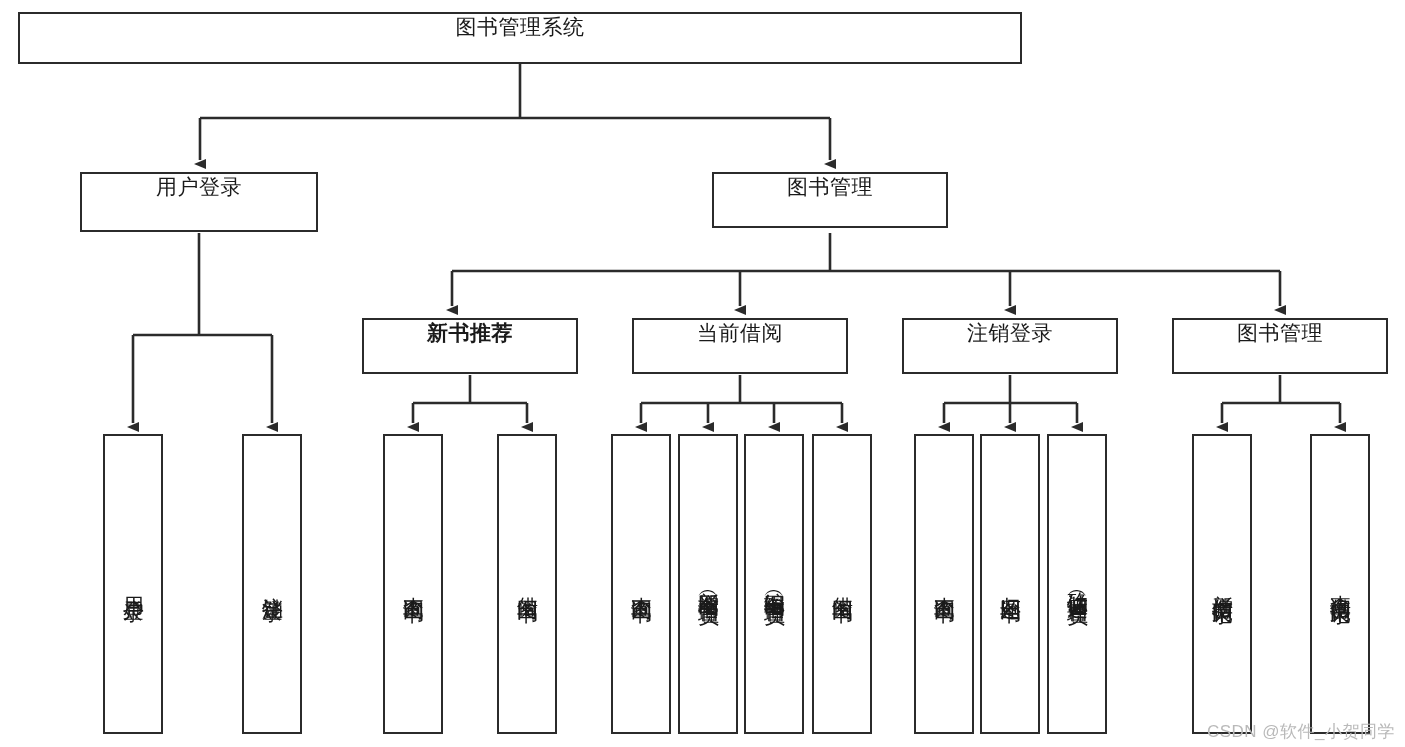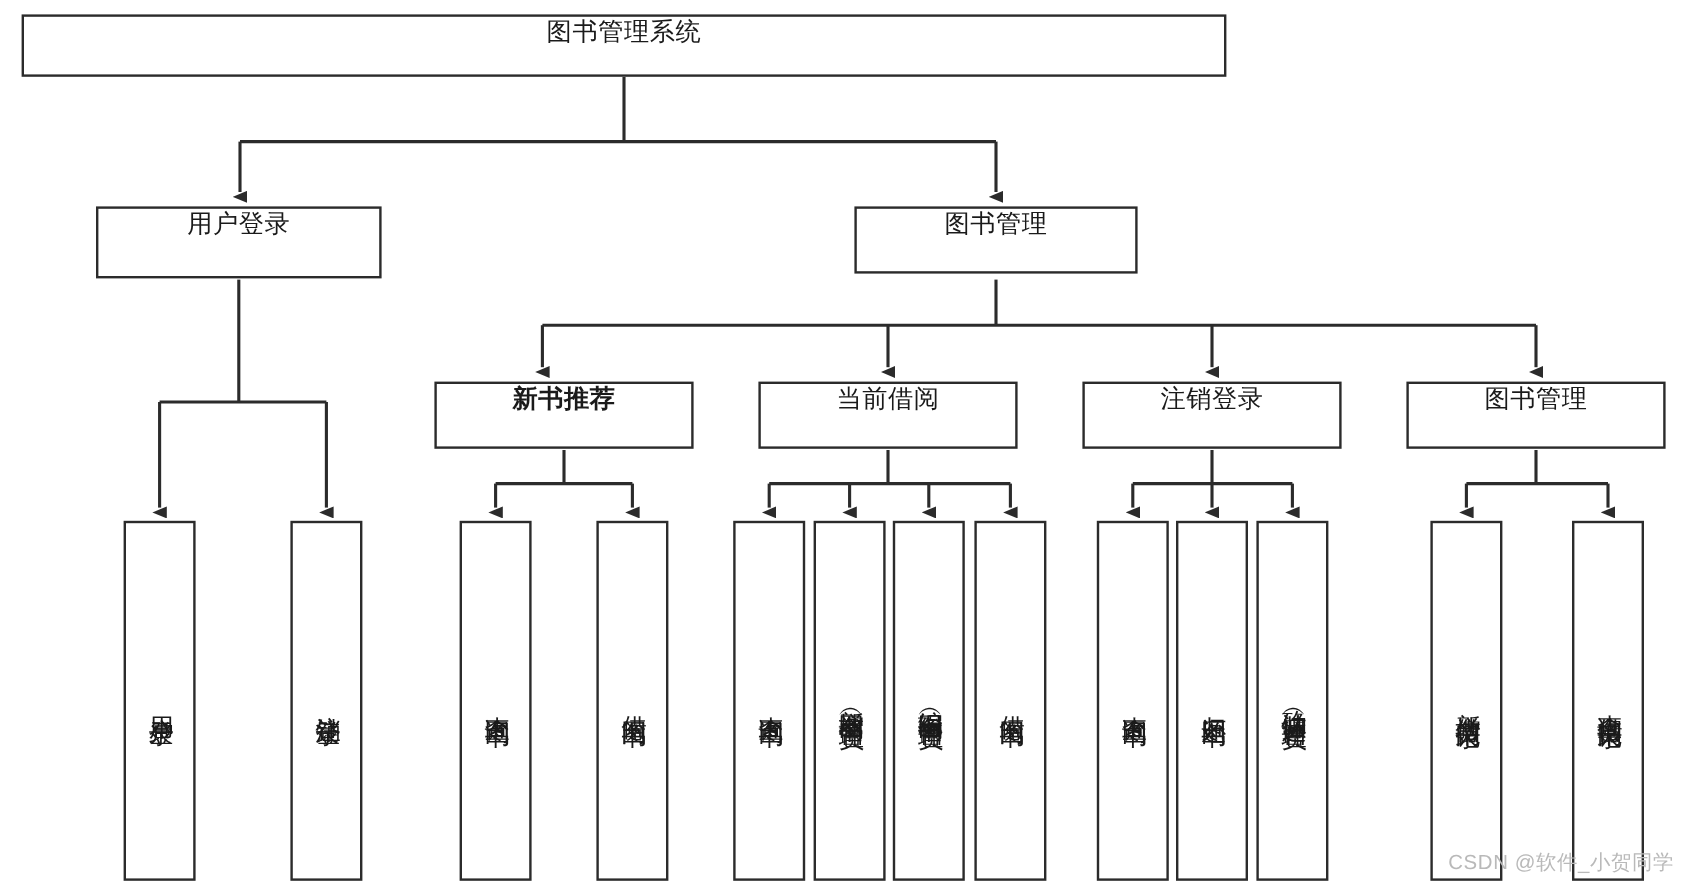--- a/index.html
+++ b/index.html
@@ -58,21 +58,21 @@
     letter-spacing: 2px;
     white-space: nowrap;
     max-height: 100%;
   }
   .node-root .node-label {
     font-size: 22px;
   }
   .watermark {
     position: absolute;
     right: 10px;
-    bottom: 17px;
+    bottom: 4px;
     font-size: 17px;
     color: #b9b9b9;
     letter-spacing: 0.5px;
     white-space: nowrap;
   }
 </style>
 </head>
 <body>
 
 <div id="diagram-root">

